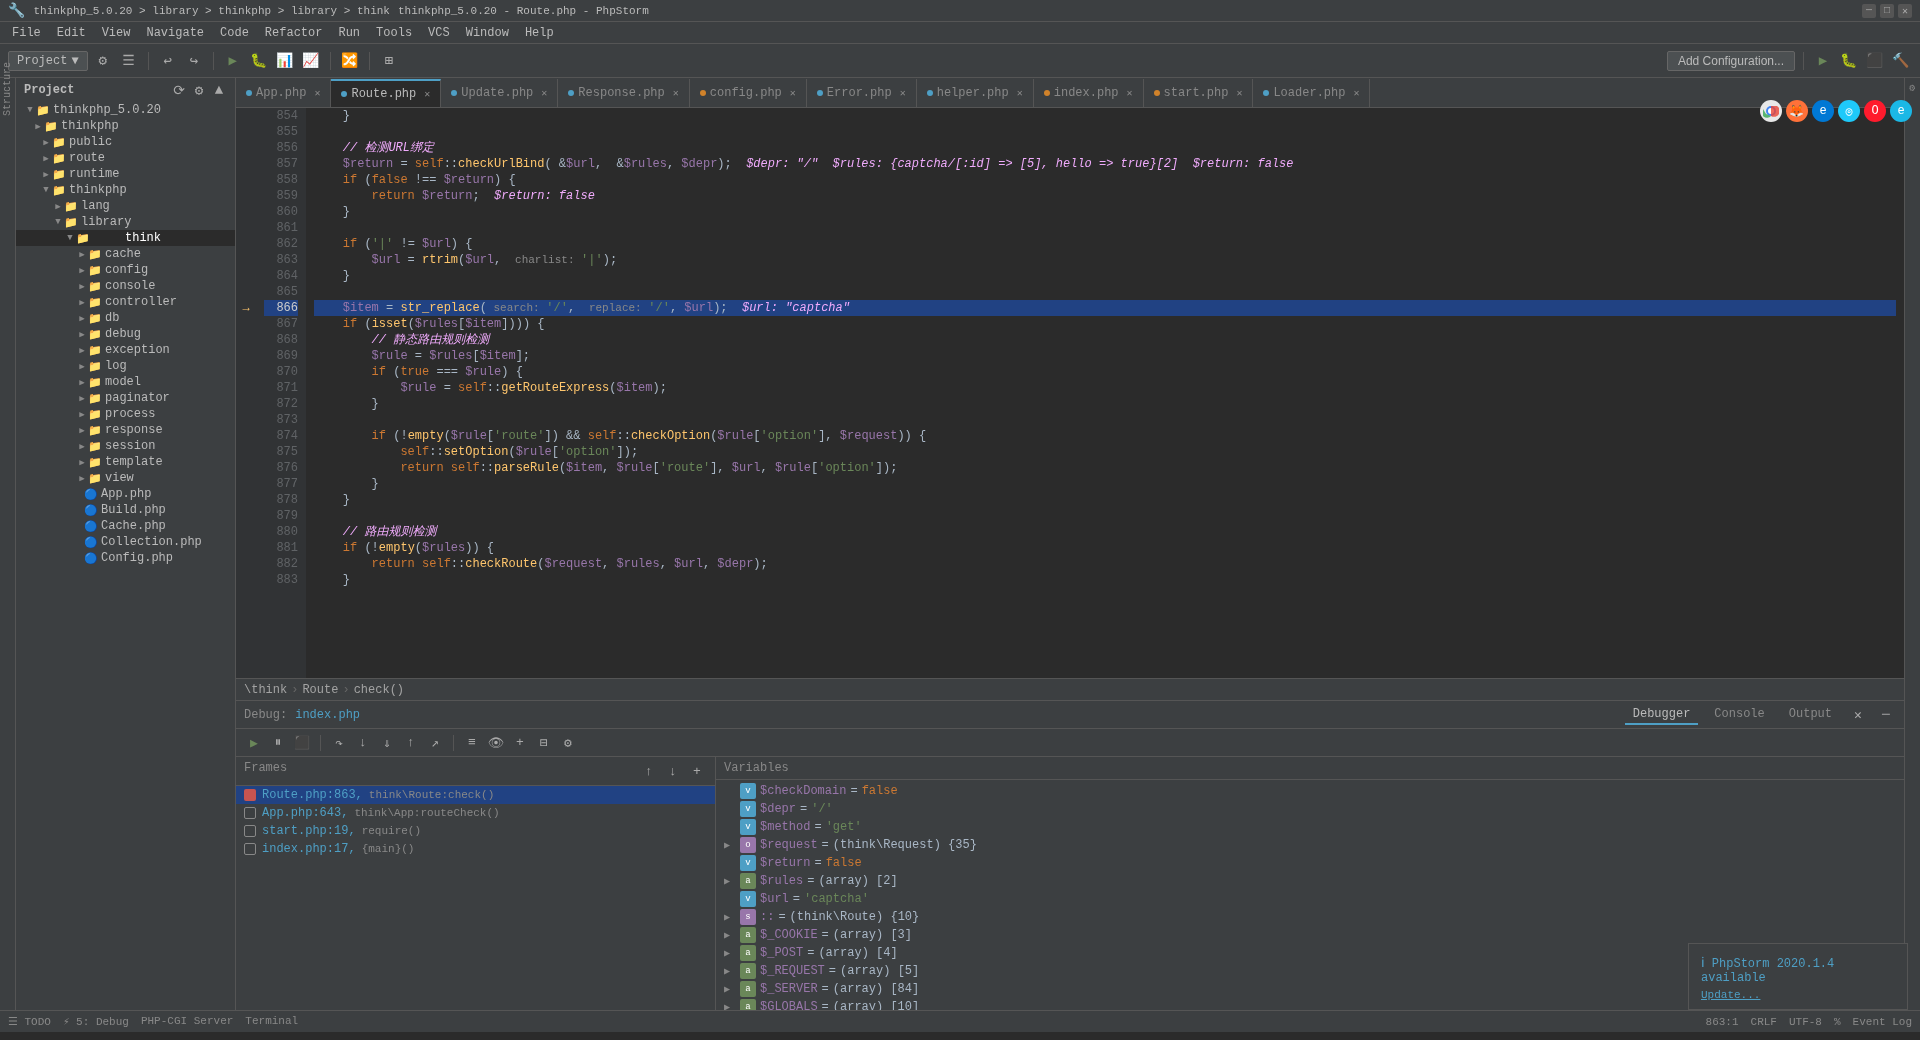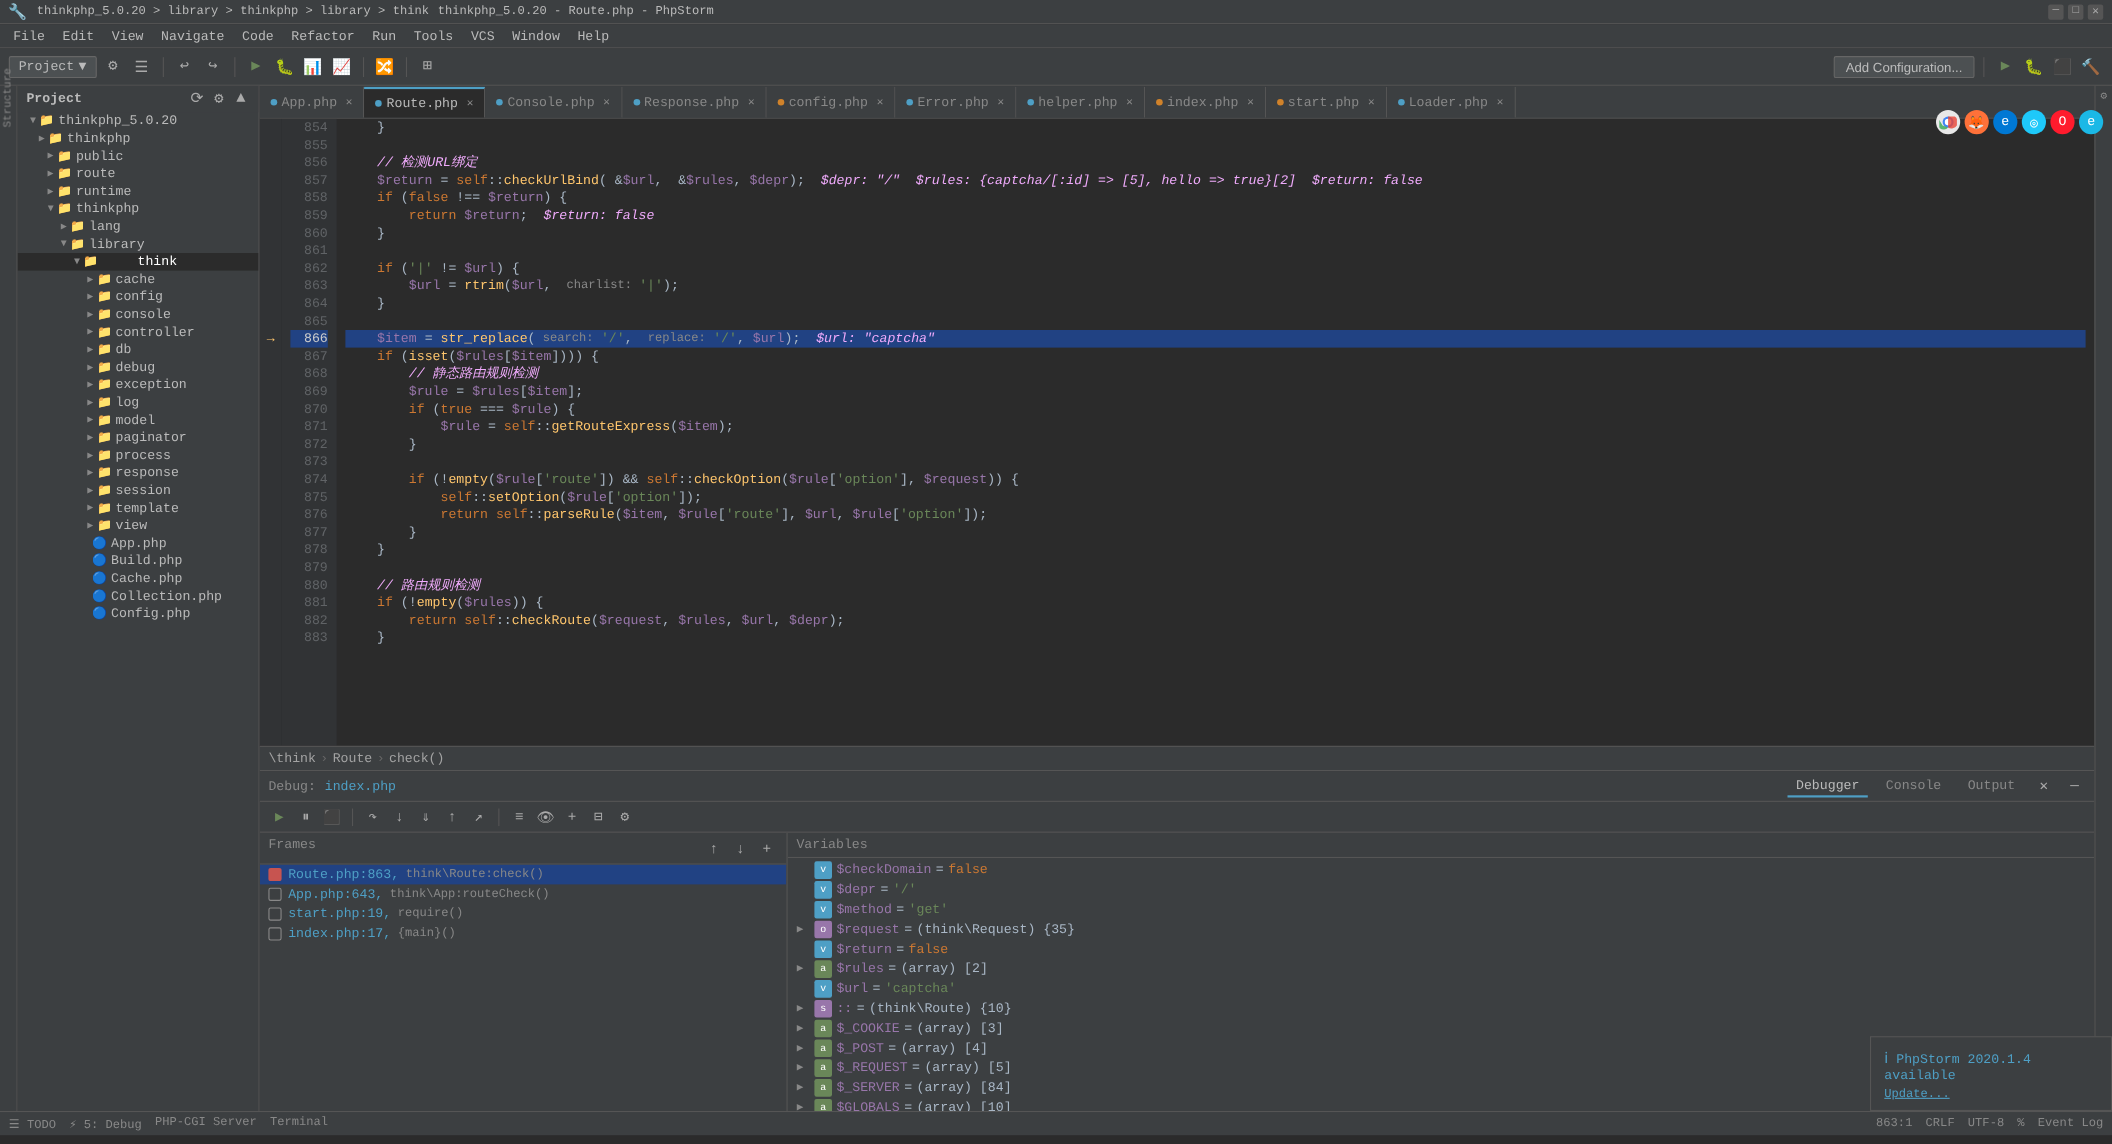--- a/index.html
+++ b/index.html
@@ -118,21 +118,21 @@
     ::-webkit-scrollbar-thumb { background: #555; border-radius: 4px; }
     
     
     #left-icons { width: 16px; background: #3c3f41; border-right: 1px solid #555; display: flex; flex-direction: column; align-items: center; padding: 4px 0; gap: 8px; }
     .left-icon { width: 14px; height: 14px; color: #888; font-size: 12px; cursor: pointer; writing-mode: vertical-lr; display: flex; align-items: center; justify-content: center; }
     
     
     #right-icons { width: 16px; background: #3c3f41; border-left: 1px solid #555; display: flex; flex-direction: column; align-items: center; padding: 4px 0; gap: 6px; }
     
     
-    #notification { position: absolute; bottom: 30px; right: 0; background: #3c3f41; border: 1px solid #555; padding: 8px 12px; width: 220px; font-size: 11px; color: #aaa; }
+    #notification { position: absolute; bottom: 30px; right: 12px; background: #3c3f41; border: 1px solid #555; padding: 8px 12px; width: 220px; font-size: 11px; color: #aaa; }
     #notification .notif-title { color: #4e9fc5; font-size: 12px; margin-bottom: 4px; }
     #notification .notif-link { color: #4e9fc5; cursor: pointer; text-decoration: underline; }
     
     
     #browser-icons { position: absolute; top: 100px; right: 8px; display: flex; gap: 4px; }
     .browser-icon { width: 22px; height: 22px; border-radius: 50%; display: flex; align-items: center; justify-content: center; font-size: 14px; cursor: pointer; }
   </style>
 </head>
 <body>
 
@@ -389,21 +389,21 @@
         <span>App.php</span>
         <span class="tab-close">✕</span>
       </div>
       <div class="tab active">
         <span class="tab-dot tab-dot-blue"></span>
         <span>Route.php</span>
         <span class="tab-close">✕</span>
       </div>
       <div class="tab">
         <span class="tab-dot tab-dot-blue"></span>
-        <span>Console.php</span>
+        <span>Update.php</span>
         <span class="tab-close">✕</span>
       </div>
       <div class="tab">
         <span class="tab-dot tab-dot-blue"></span>
         <span>Response.php</span>
         <span class="tab-close">✕</span>
       </div>
       <div class="tab">
         <span class="tab-dot tab-dot-orange"></span>
         <span>config.php</span>

